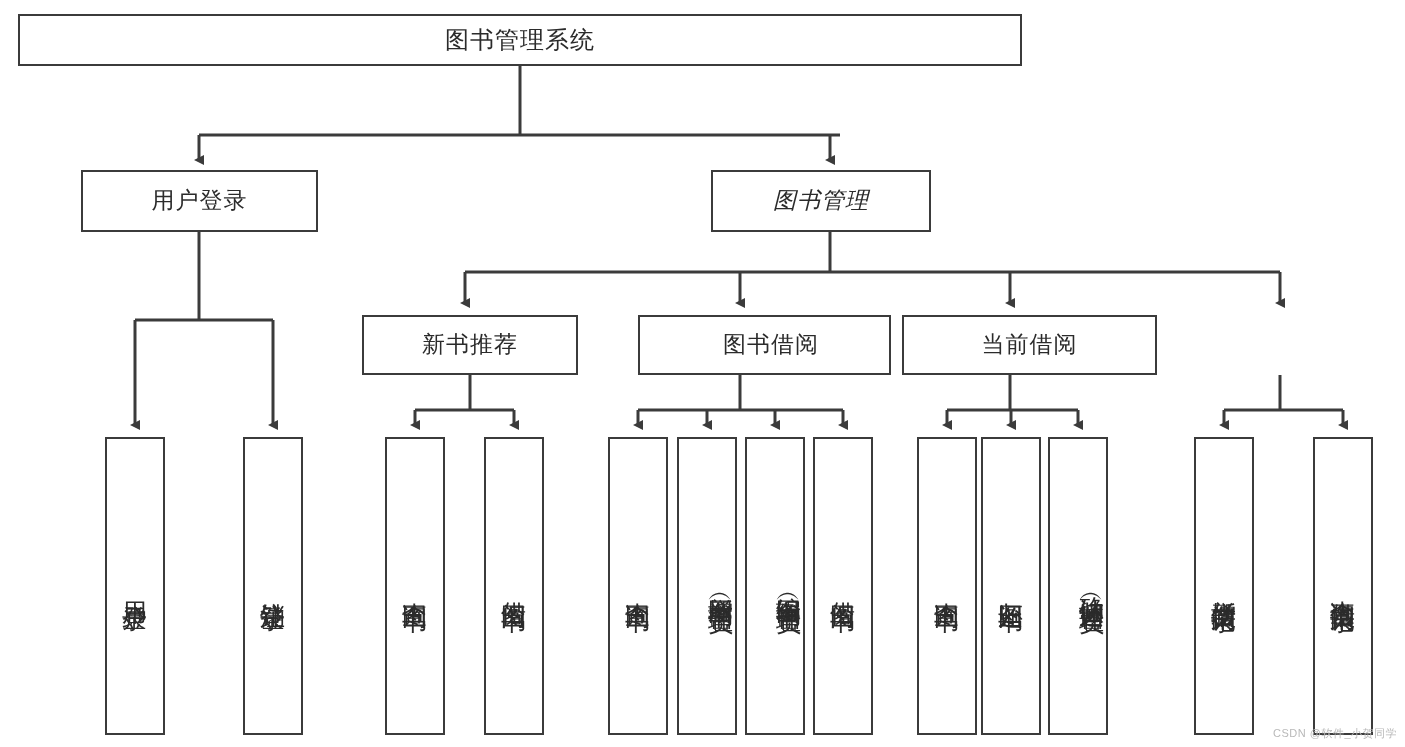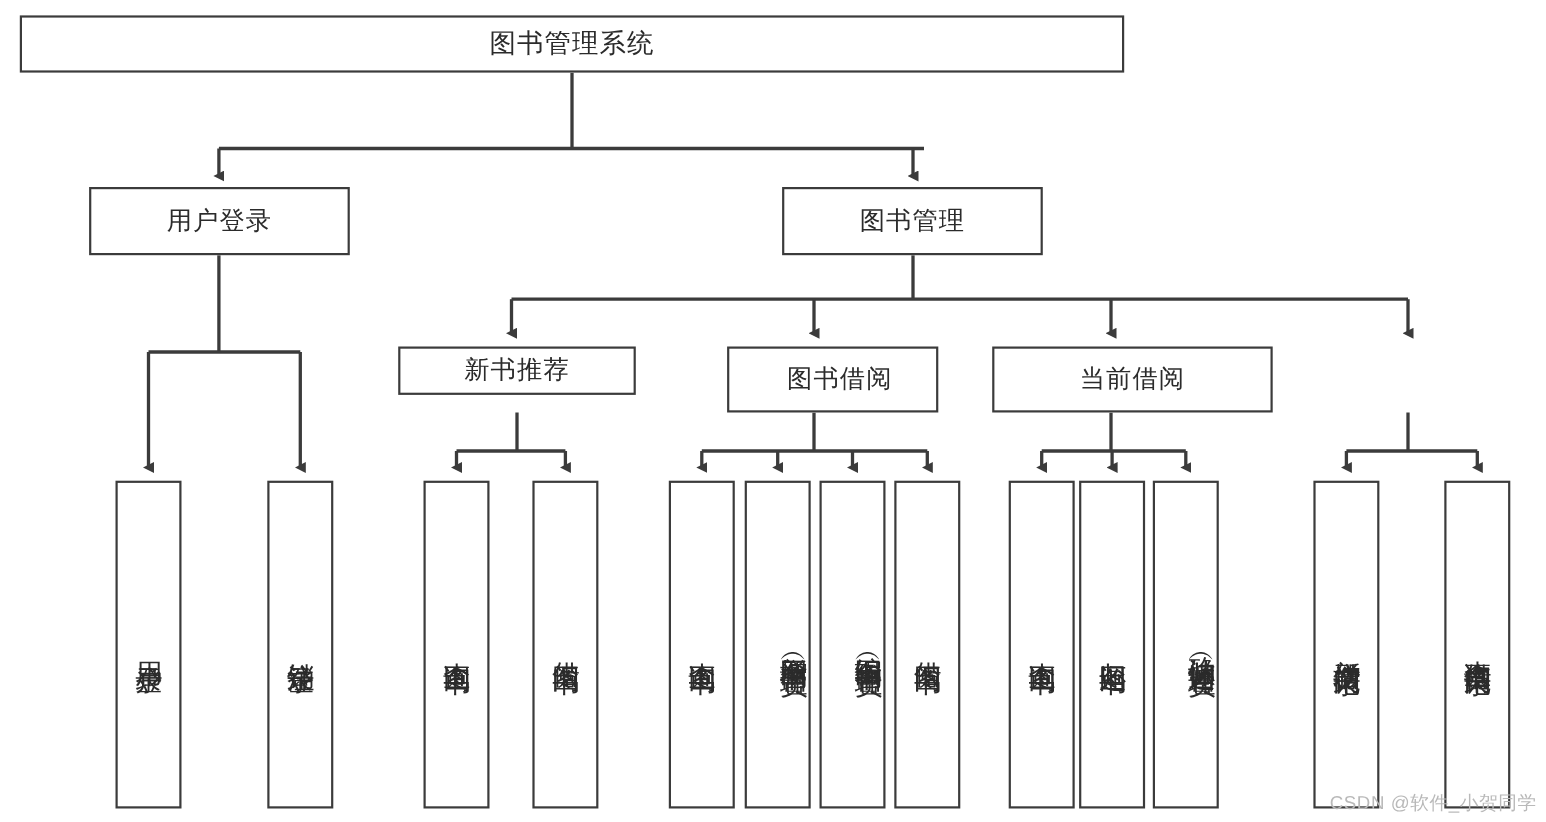--- a/index.html
+++ b/index.html
@@ -55,21 +55,21 @@
     align-items: flex-start;
     justify-content: center;
   }
   .node-v.center-v {
     align-items: center;
   }
   .watermark {
     position: absolute;
     right: 8px;
     bottom: 6px;
-    font-size: 17px;
+    font-size: 11px;
     color: #b9b9b9;
     letter-spacing: 0.5px;
     white-space: nowrap;
   }
 </style>
 </head>
 <body>
 
 <div id="canvas">
 
@@ -123,28 +123,28 @@
     </g>
   </svg>
 
   <div class="node node-h node-root" style="left:18px; top:14px; width:1004px; height:52px;">
     <span>图书管理系统</span>
   </div>
 
   <div class="node node-h" style="left:81px; top:170px; width:237px; height:62px;">
     <span>用户登录</span>
   </div>
-  <div class="node node-h" style="left:711px; top:170px; width:237px; height:62px;">
+  <div class="node node-h" style="left:711px; top:170px; width:220px; height:62px;font-style:italic;">
     <span>图书管理</span>
   </div>
 
-  <div class="node node-h" style="left:362px; top:315px; width:216px; height:44px;">
+  <div class="node node-h" style="left:362px; top:315px; width:216px; height:60px;">
     <span>新书推荐</span>
   </div>
-  <div class="node node-h" style="left:661px; top:315px; width:192px; height:60px;padding-left:13px;">
+  <div class="node node-h" style="left:638px; top:315px; width:253px; height:60px;padding-left:13px;">
     <span>图书借阅</span>
   </div>
   <div class="node node-h" style="left:902px; top:315px; width:255px; height:60px;">
     <span>当前借阅</span>
   </div>
 
   <div class="node node-v center-v" style="left:105px; top:437px; width:60px; height:298px;">
     <span>用户登录</span>
   </div>
   <div class="node node-v center-v" style="left:243px; top:437px; width:60px; height:298px;">

